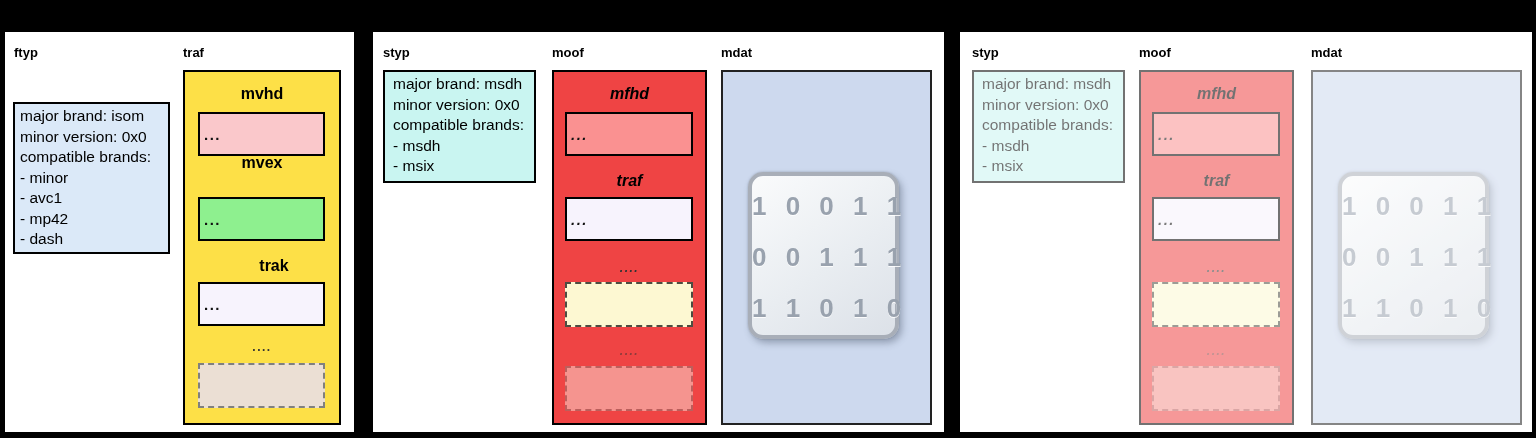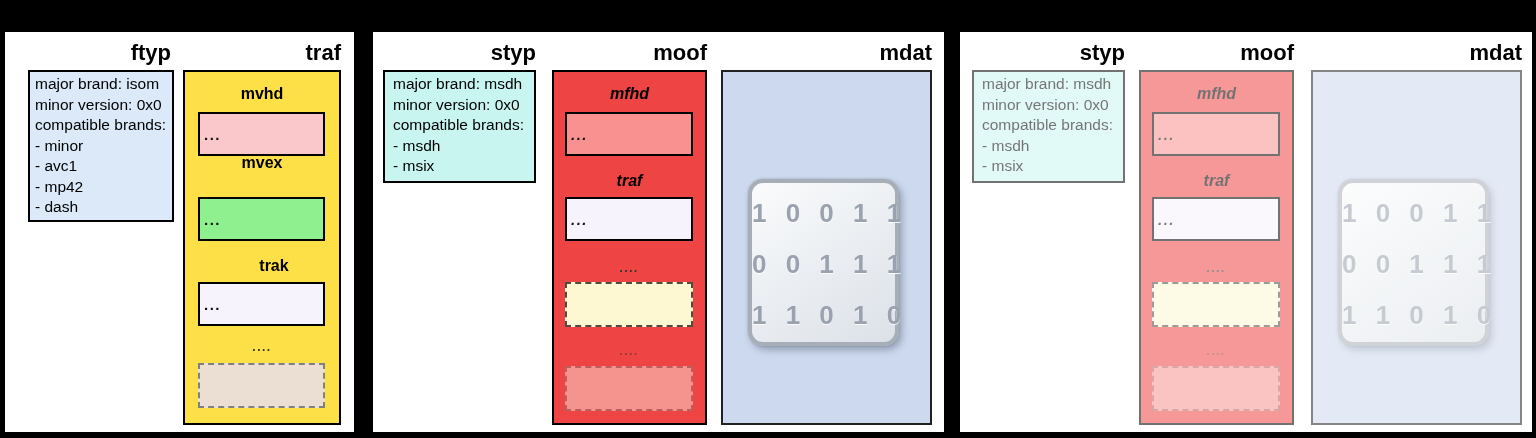--- a/index.html
+++ b/index.html
@@ -11,21 +11,21 @@
   .panel {
     position:absolute; top:30px; height:404px; background:#fff;
     border:2px solid #000;
   }
   .panel-1 { left:3px;   width:353px; }
   .panel-2 { left:371px; width:575px; }
   .panel-3 { left:958px; width:576px; }
 
   .col-title {
     position:absolute; top:10px; height:22px;
-    font-weight:bold; font-size:22px; text-align:right; color:#000;
+    font-weight:bold; font-size:13px; text-align:left; color:#000;
     line-height:22px;
   }
   .fade-wrap { position:absolute; inset:0; }
   .panel-3 .fade-wrap { opacity:.55; }
 
   .info-box {
     position:absolute; top:38px; border:2px solid #000;
     font-size:15.5px; line-height:20.5px; padding:2px 5px; color:#000;
     white-space:nowrap; overflow:hidden;
   }
@@ -57,21 +57,21 @@
     font-size:12px; font-weight:bold; letter-spacing:1.5px; color:#333;
     height:14px; line-height:14px;
   }
   .faded-group { position:absolute; inset:0; opacity:.5; }
 
   .mdat-box {
     position:absolute; top:38px; height:355px; width:211px;
     background:#cdd9ee; border:2px solid #222;
   }
   .bin-icon {
-    position:absolute; left:25px; top:107px; width:151px; height:167px;
+    position:absolute; left:25px; top:100px; width:151px; height:167px;
     border:4px solid #a8aeb8; border-radius:15px;
     background:linear-gradient(145deg,#fafbfc 0%,#e9edf1 55%,#dce1e8 100%);
     box-shadow:3px 4px 7px rgba(80,92,110,.45), 0 0 2px rgba(120,130,145,.6);
     padding-top:5px;
   }
   .bin-row {
     text-align:center; font-size:26px; font-weight:bold; color:#99a2ae;
     letter-spacing:6px; line-height:51px; white-space:nowrap;
     text-shadow:0 1px 0 rgba(255,255,255,.85);
   }
@@ -79,21 +79,21 @@
 </head>
 <body>
 
 <div class="stage">
 
   <div class="panel panel-1">
     <div class="col-title" style="left:9px;width:157px;">ftyp</div>
     <div class="col-title" style="left:178px;width:158px;">traf</div>
 
     <div class="fade-wrap">
-      <div class="info-box ftyp-box" style="left:23px;width:146px;">
+      <div class="info-box ftyp-box" style="left:8px;width:157px;margin-top:32px;">
         <div>major brand: isom</div>
         <div>minor version: 0x0</div>
         <div>compatible brands:</div>
         <div>- minor</div>
         <div>- avc1</div>
         <div>- mp42</div>
         <div>- dash</div>
       </div>
 
       <div class="container-box moov-box" style="left:178px;width:158px;">

